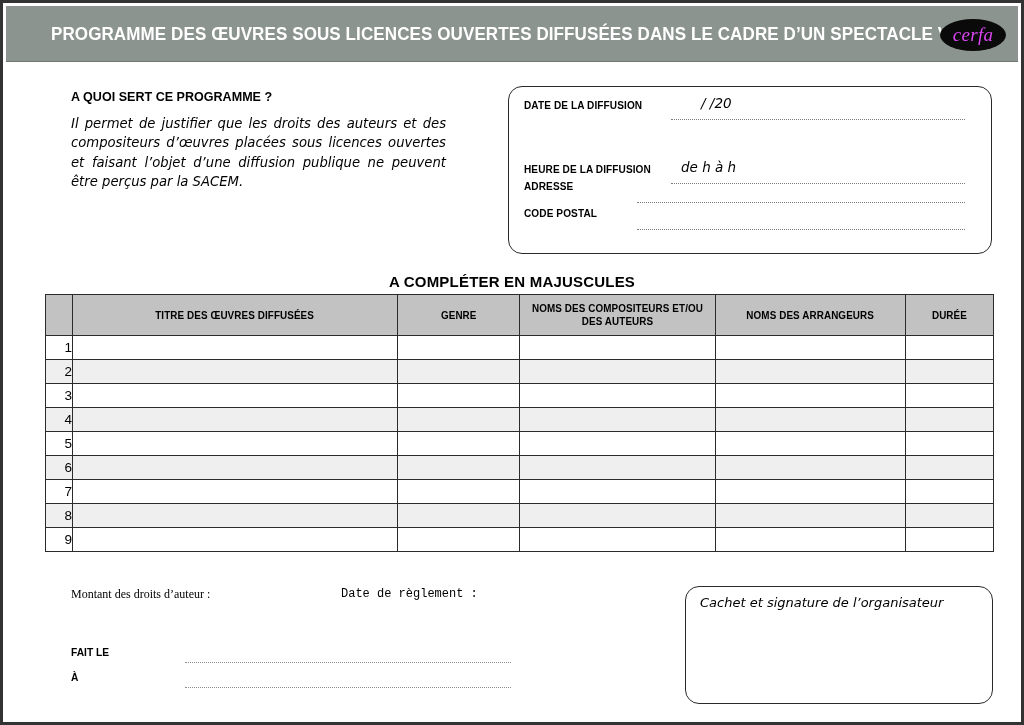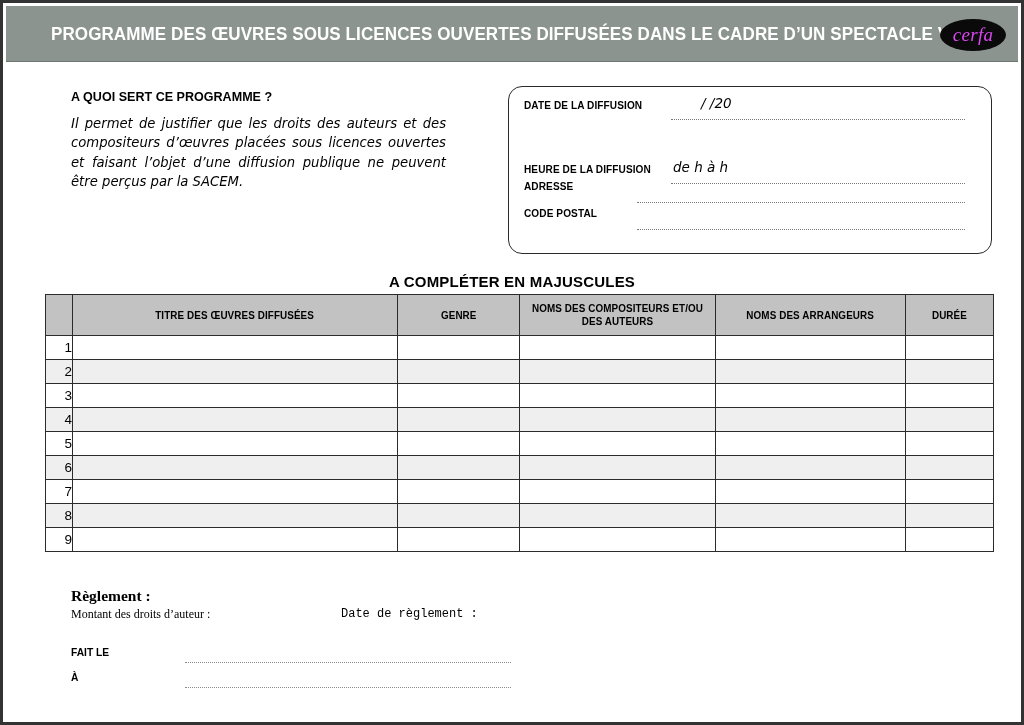--- a/index.html
+++ b/index.html
@@ -291,21 +291,21 @@
   <div class="info-box">
 
     <div class="info-row" style="top:12px;">
       <div class="info-label">DATE DE LA DIFFUSION</div>
       <div class="info-value" style="left:192px; top:-4px;">/      /20</div>
       <div class="info-line" style="left:162px; top:20px; width:294px;"></div>
     </div>
 
     <div class="info-row" style="top:40px;margin-top:36px;">
       <div class="info-label">HEURE DE LA DIFFUSION</div>
-      <div class="info-value" style="left:164px; top:-4px;">de         h         à         h</div>
+      <div class="info-value" style="left:172px; top:-4px;">de         h         à         h</div>
       <div class="info-line" style="left:162px; top:20px; width:294px;"></div>
     </div>
 
 
     <div class="info-row" style="top:93px;">
       <div class="info-label">ADRESSE</div>
       <div class="info-line" style="left:128px; top:22px; width:328px;"></div>
     </div>
 
     <div class="info-row" style="top:120px;">
@@ -409,26 +409,28 @@
           <td></td>
           <td></td>
           <td></td>
           <td></td>
         </tr>
       </tbody>
     </table>
   </div>
 
   <div class="pay-block">
-    <div class="pay-title">Règlement  :</div>
     <div class="pay-line2">
       <span class="pay-amount-label">Montant des droits d’auteur     :</span>
       <span class="pay-date-label">Date de règlement :</span>
     </div>
   </div>
 
   <div class="faitle-label">FAIT LE</div>
   <div class="a-label">À</div>
   <div class="sig-line l1"></div>
   <div class="sig-line l2"></div>
 
+  <div class="stamp-box">
+    <div class="stamp-text">Cachet et signature de l’organisateur</div>
+  </div>
 
 </div>
 
 </body></html>

